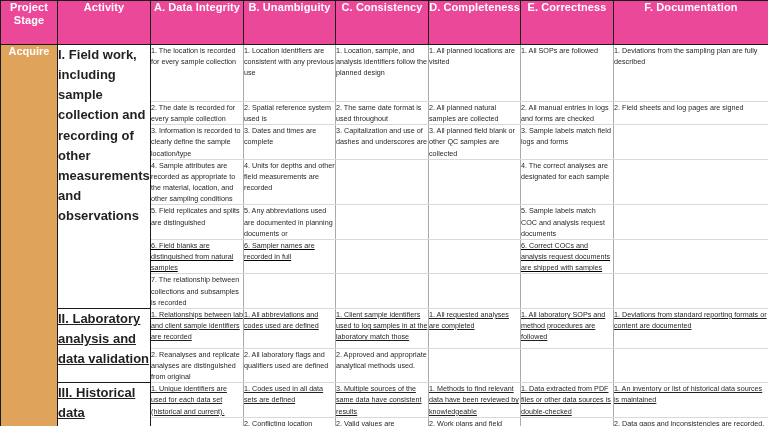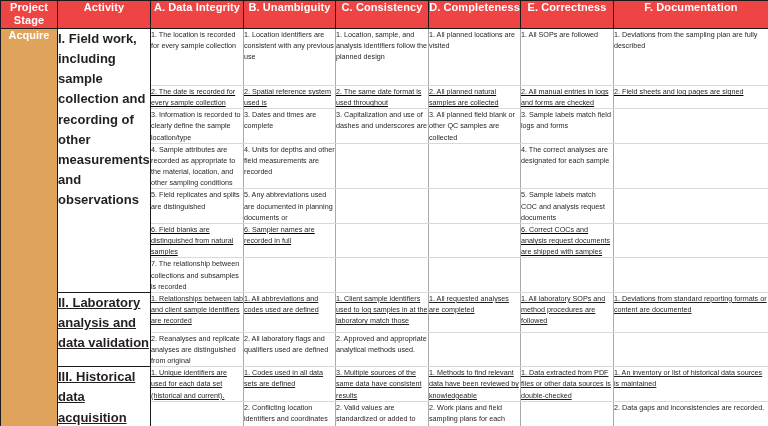--- a/index.html
+++ b/index.html
@@ -26,27 +26,27 @@
     height: 426px;
   }
   table.matrix td, table.matrix th {
     vertical-align: top;
     box-sizing: border-box;
     padding: 0;
   }
 
   
   .hdr {
-    background: #ef4444;
+    background: #ec4899;
     color: #ffffff;
     font-weight: bold;
     font-size: 11px;
     text-align: center;
     vertical-align: middle;
-    height: 28px;
+    height: 44px;
     border: 1.5px solid #1a1a1a;
     line-height: 1.15;
     letter-spacing: 0.1px;
   }
   .hdr.first { border-left: 1.5px solid #1a1a1a; }
 
   
   .stage-cell {
     background: #E0A35C;
     color: #ffffff;
@@ -120,21 +120,21 @@
       <td class="stage-cell" rowspan="12">Acquire</td>
       <td class="act-cell" rowspan="7">I. Field work, including sample collection and recording of other measurements and observations</td>
       <td class="crit vsep-left">1. The location is recorded for every sample collection</td>
       <td class="crit">1. Location identifiers are consistent with any previous use</td>
       <td class="crit">1. Location, sample, and analysis identifiers follow the planned design</td>
       <td class="crit">1. All planned locations are visited</td>
       <td class="crit">1. All SOPs are followed</td>
       <td class="crit tableend">1. Deviations from the sampling plan are fully described</td>
     </tr>
 
-    <tr style="height:20px;text-decoration:underline;">
+    <tr style="height:20px;">
       <td class="crit vsep-left">2. The date is recorded for every sample collection</td>
       <td class="crit">2. Spatial reference system used is</td>
       <td class="crit">2. The same date format is used throughout</td>
       <td class="crit">2. All planned natural samples are collected</td>
       <td class="crit">2. All manual entries in logs and forms are checked</td>
       <td class="crit tableend">2. Field sheets and log pages are signed</td>
     </tr>
 
     <tr style="height:31px;">
       <td class="crit vsep-left">3. Information is recorded to clearly define the sample location/type</td>

